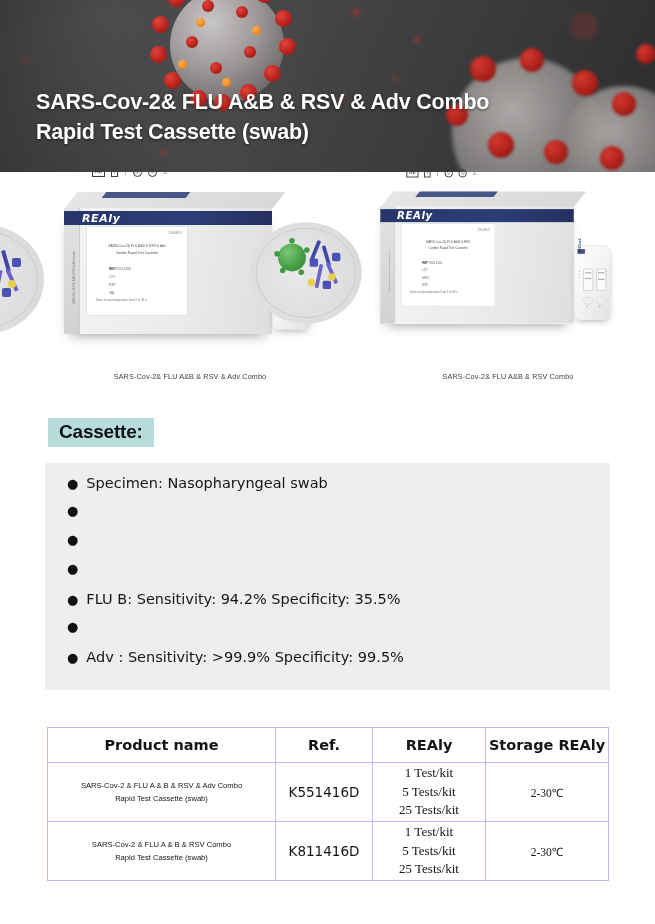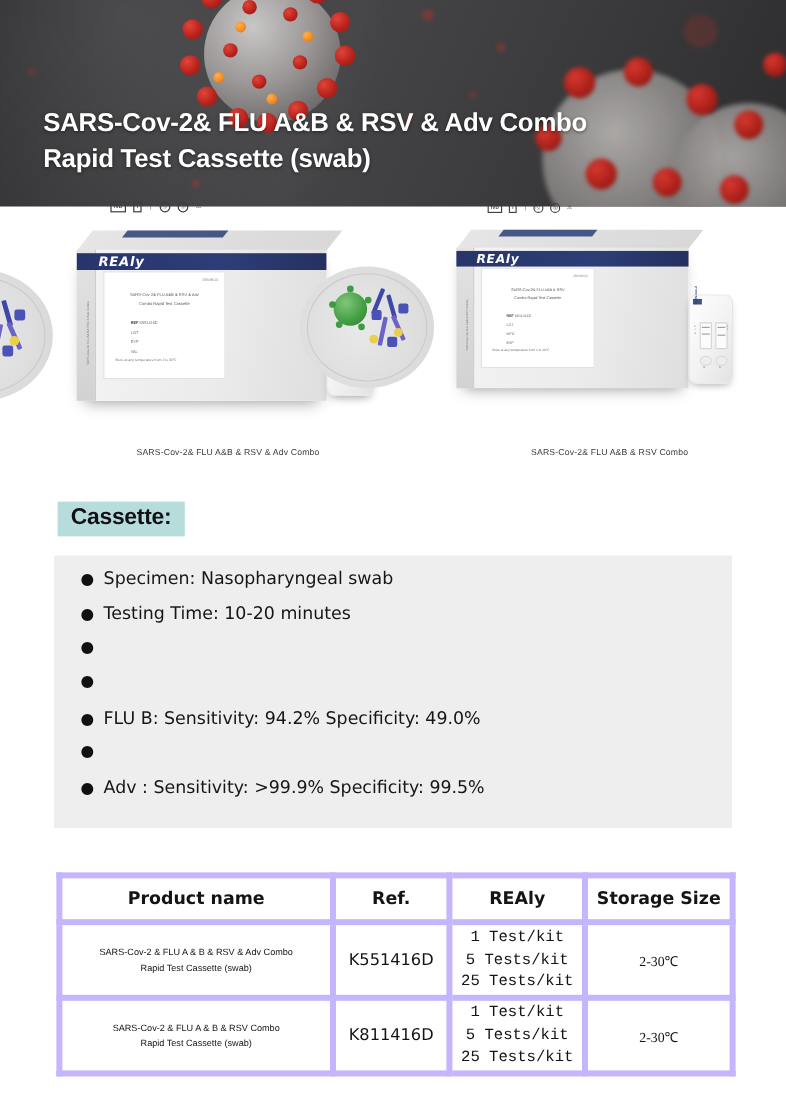--- a/index.html
+++ b/index.html
@@ -408,21 +408,21 @@
   
   .spec-table {
     position: absolute;
     left: 47px; top: 727px;
     width: 561px;
     border-collapse: collapse;
     table-layout: fixed;
   }
   .spec-table th,
   .spec-table td {
-    border: 5px solid #c4b5fd;
+    border: 1px solid #c4b5fd;
     text-align: center;
     vertical-align: middle;
     color: #141417;
   }
   .spec-table th {
     height: 32px;
     font-family: "DejaVu Sans", sans-serif;
     font-size: 14.5px;
     font-weight: bold;
   }
@@ -440,21 +440,21 @@
     line-height: 1.75;
     color: #3a3a3d;
     padding: 0 6px;
     white-space: pre-line;
   }
   .cell-ref {
     font-family: "DejaVu Sans", sans-serif;
     font-size: 13.5px;
   }
   .cell-size {
-    font-family: Liberation Mono, monospace;
+    font-family: Liberation Serif, serif;
     font-size: 13px;
     line-height: 1.42;
     white-space: pre-line;
   }
   .cell-temp {
     font-size: 11.5px;
     color: #3a3a3d;
     font-family: Liberation Serif, serif;
   }
 </style>
@@ -671,31 +671,30 @@
 
 <div class="features-tag">Cassette:</div>
 <div class="features-panel">
   <div class="feat-list">
     <div class="feat-item">
       <span class="feat-bullet">●</span>
       <span>Specimen: Nasopharyngeal swab</span>
     </div>
     <div class="feat-item">
       <span class="feat-bullet">●</span>
-      <span>Testing Time:  10-20 minutes</span>
     </div>
     <div class="feat-item">
       <span class="feat-bullet">●</span>
     </div>
     <div class="feat-item">
       <span class="feat-bullet">●</span>
     </div>
     <div class="feat-item">
       <span class="feat-bullet">●</span>
-      <span>FLU B: Sensitivity: 94.2% Specificity: 49.0%</span>
+      <span>FLU B: Sensitivity: 94.2% Specificity: 35.5%</span>
     </div>
     <div class="feat-item">
       <span class="feat-bullet">●</span>
     </div>
     <div class="feat-item">
       <span class="feat-bullet">●</span>
       <span>Adv : Sensitivity: &gt;99.9% Specificity: 99.5%</span>
     </div>
   </div>
 </div>
@@ -705,21 +704,21 @@
     <col class="col-name">
       <col class="col-ref">
       <col class="col-size">
       <col class="col-temp">
   </colgroup>
   <thead>
     <tr>
       <th>Product name</th>
       <th>Ref.</th>
       <th>REAly</th>
-      <th>Storage Size</th>
+      <th>Storage REAly</th>
     </tr>
   </thead>
   <tbody>
     <tr>
       <td class="cell-name">SARS-Cov-2 &amp; FLU  A &amp; B &amp; RSV &amp;  Adv Combo
 Rapid Test Cassette (swab)</td>
       <td class="cell-ref">K551416D</td>
       <td class="cell-size">1 Test/kit
 5 Tests/kit
 25 Tests/kit</td>

